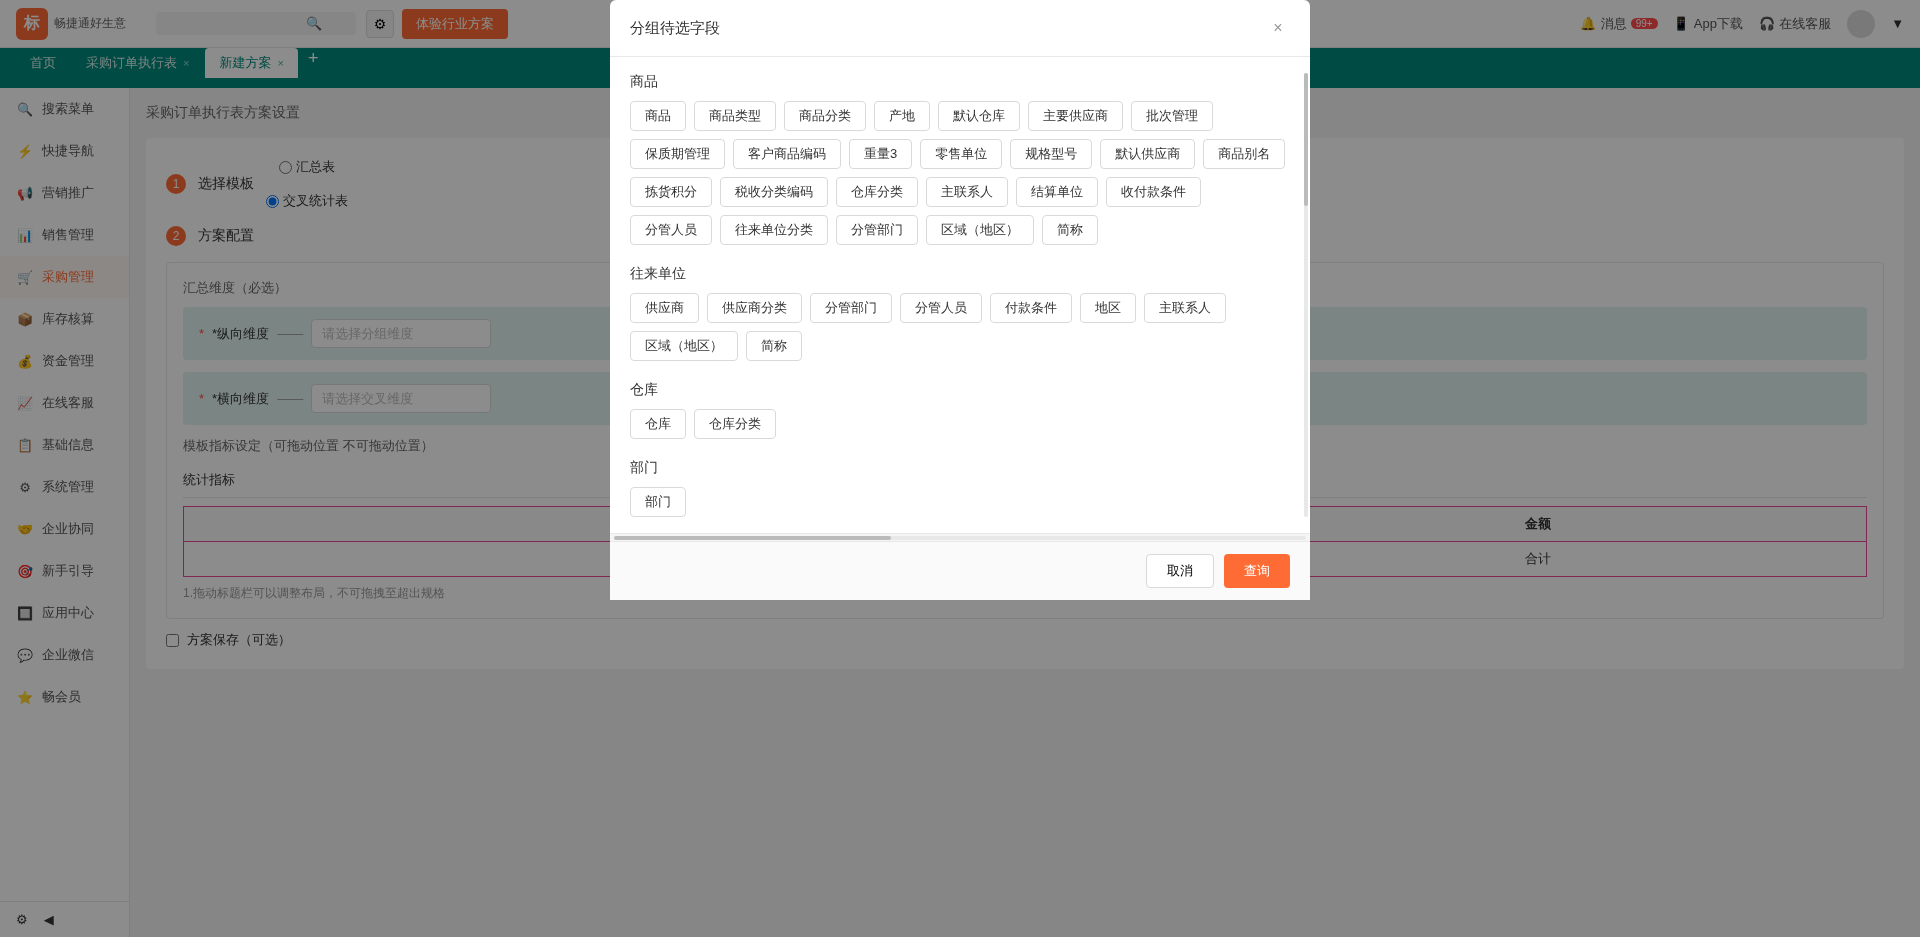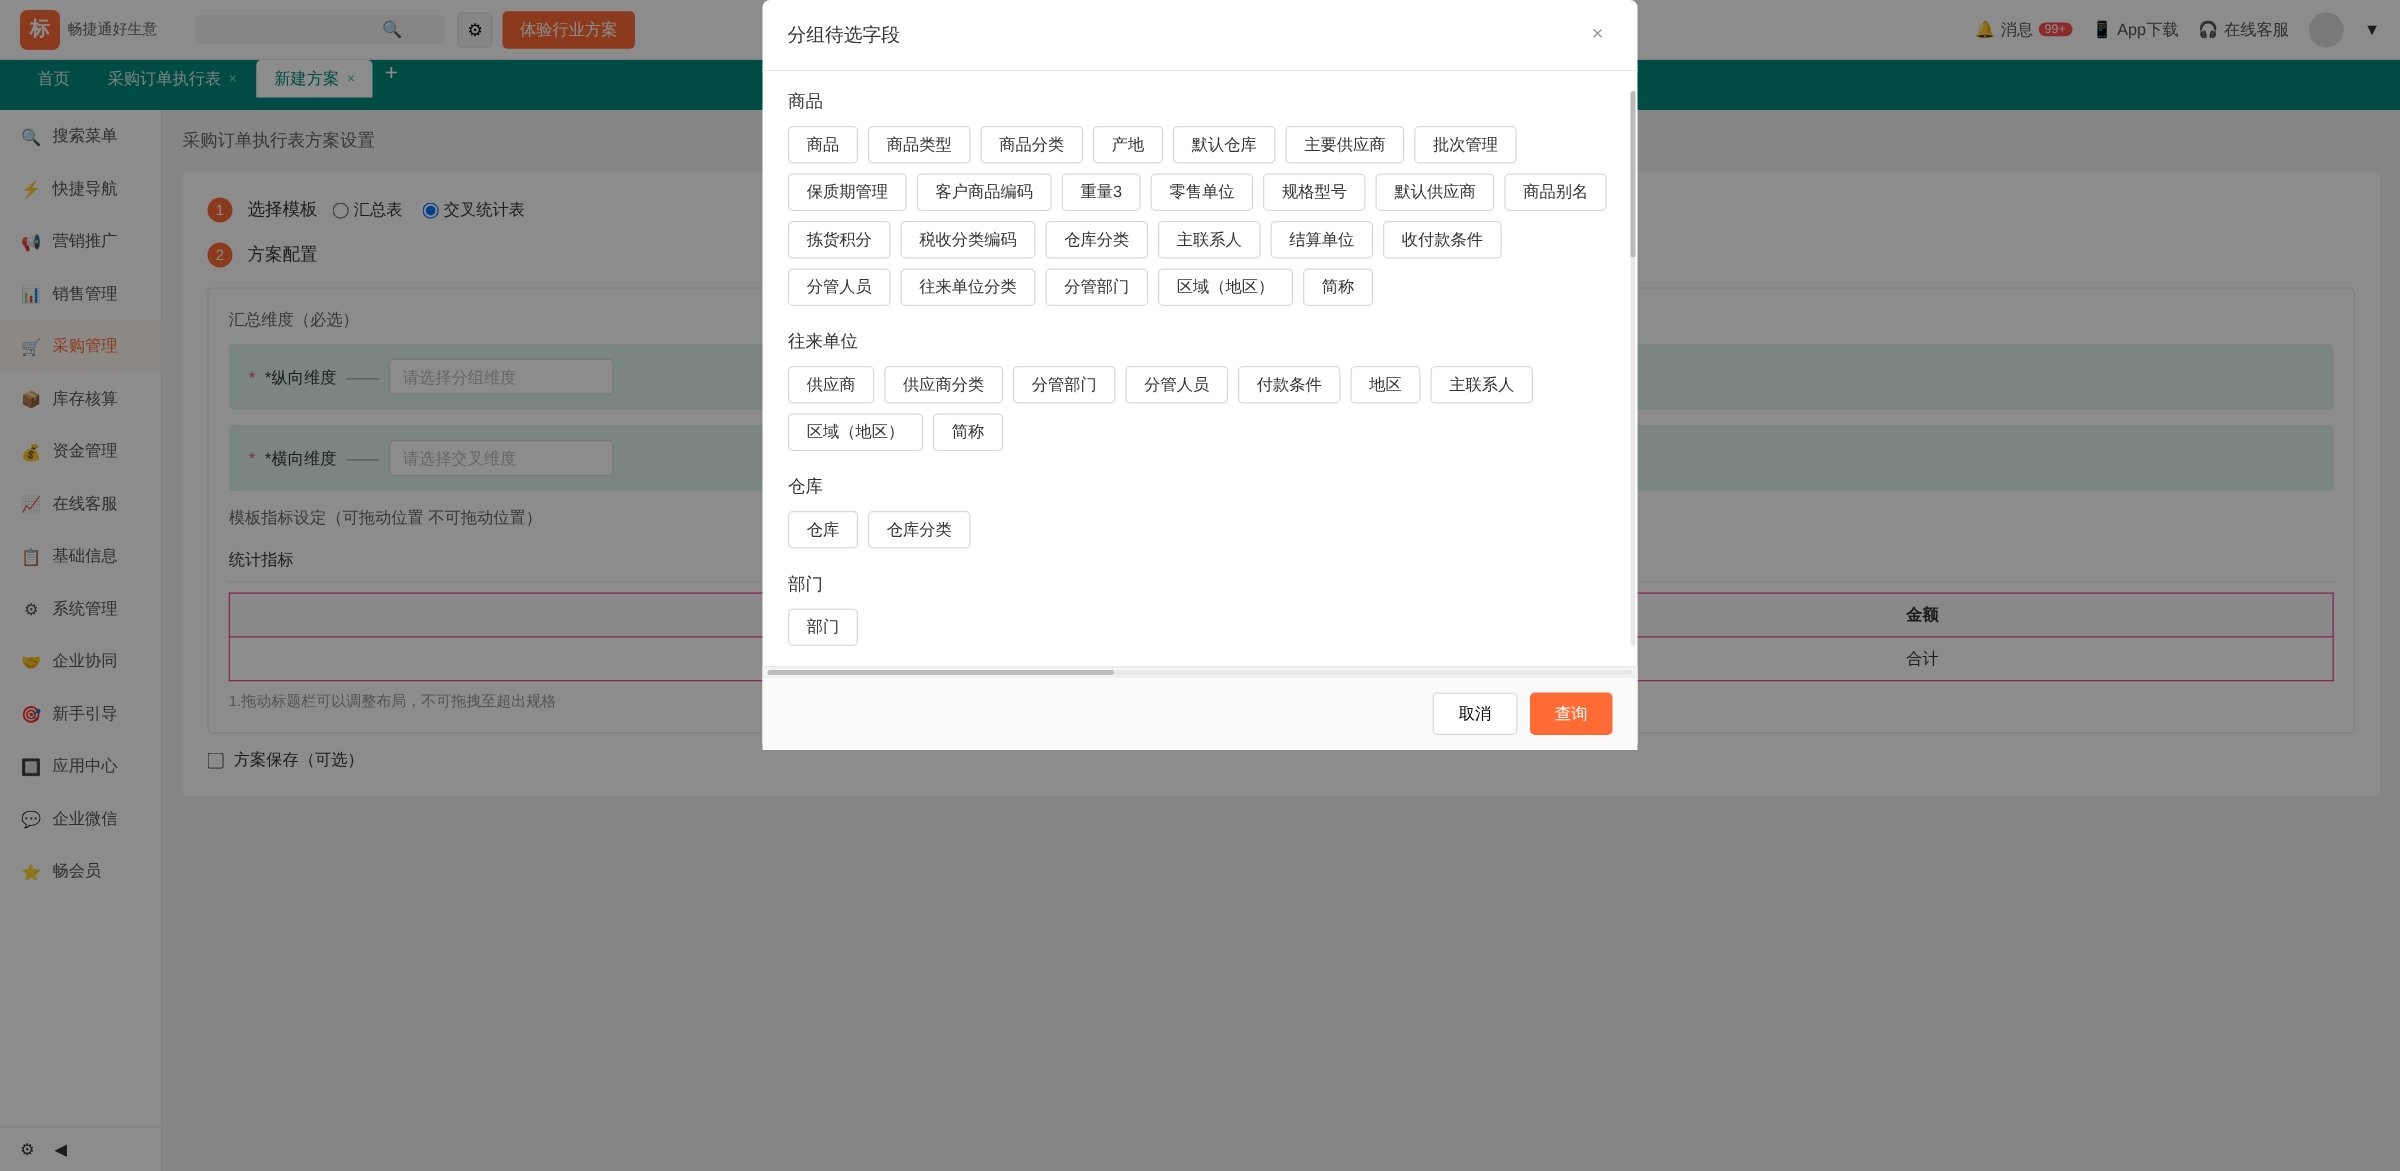--- a/index.html
+++ b/index.html
@@ -215,21 +215,21 @@
       border-radius: 50%;
       width: 20px;
       height: 20px;
       display: flex;
       align-items: center;
       justify-content: center;
       font-size: 12px;
       flex-shrink: 0;
     }
     .step-label { font-size: 14px; font-weight: 500; }
-    .radio-group { display: flex; gap: 16px; align-items: center; }
+    .radio-group { display: flex; gap: 16px; align-items: center; flex-direction: column; }
     .radio-item { display: flex; align-items: center; gap: 4px; cursor: pointer; font-size: 13px; }
 
     .config-section {
       border: 1px solid #e8e8e8;
       border-radius: 4px;
       padding: 16px;
       margin-top: 8px;
     }
     .config-label { color: #666; margin-bottom: 10px; font-size: 13px; }
     .dimension-row {

